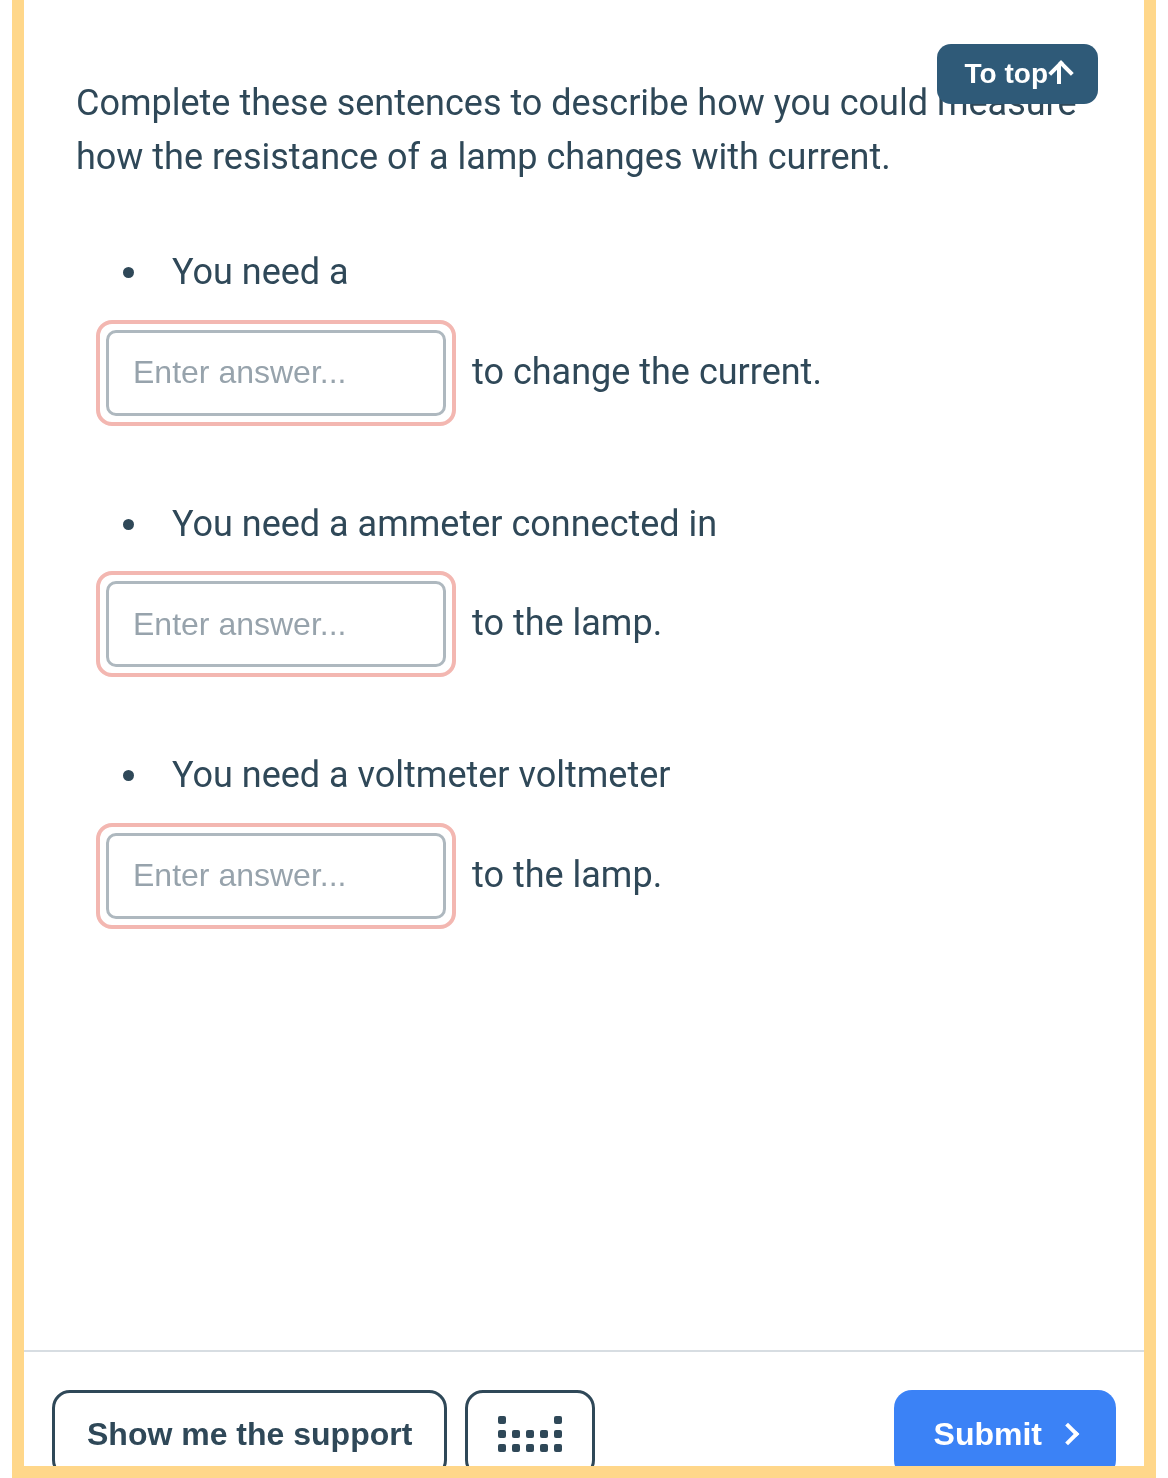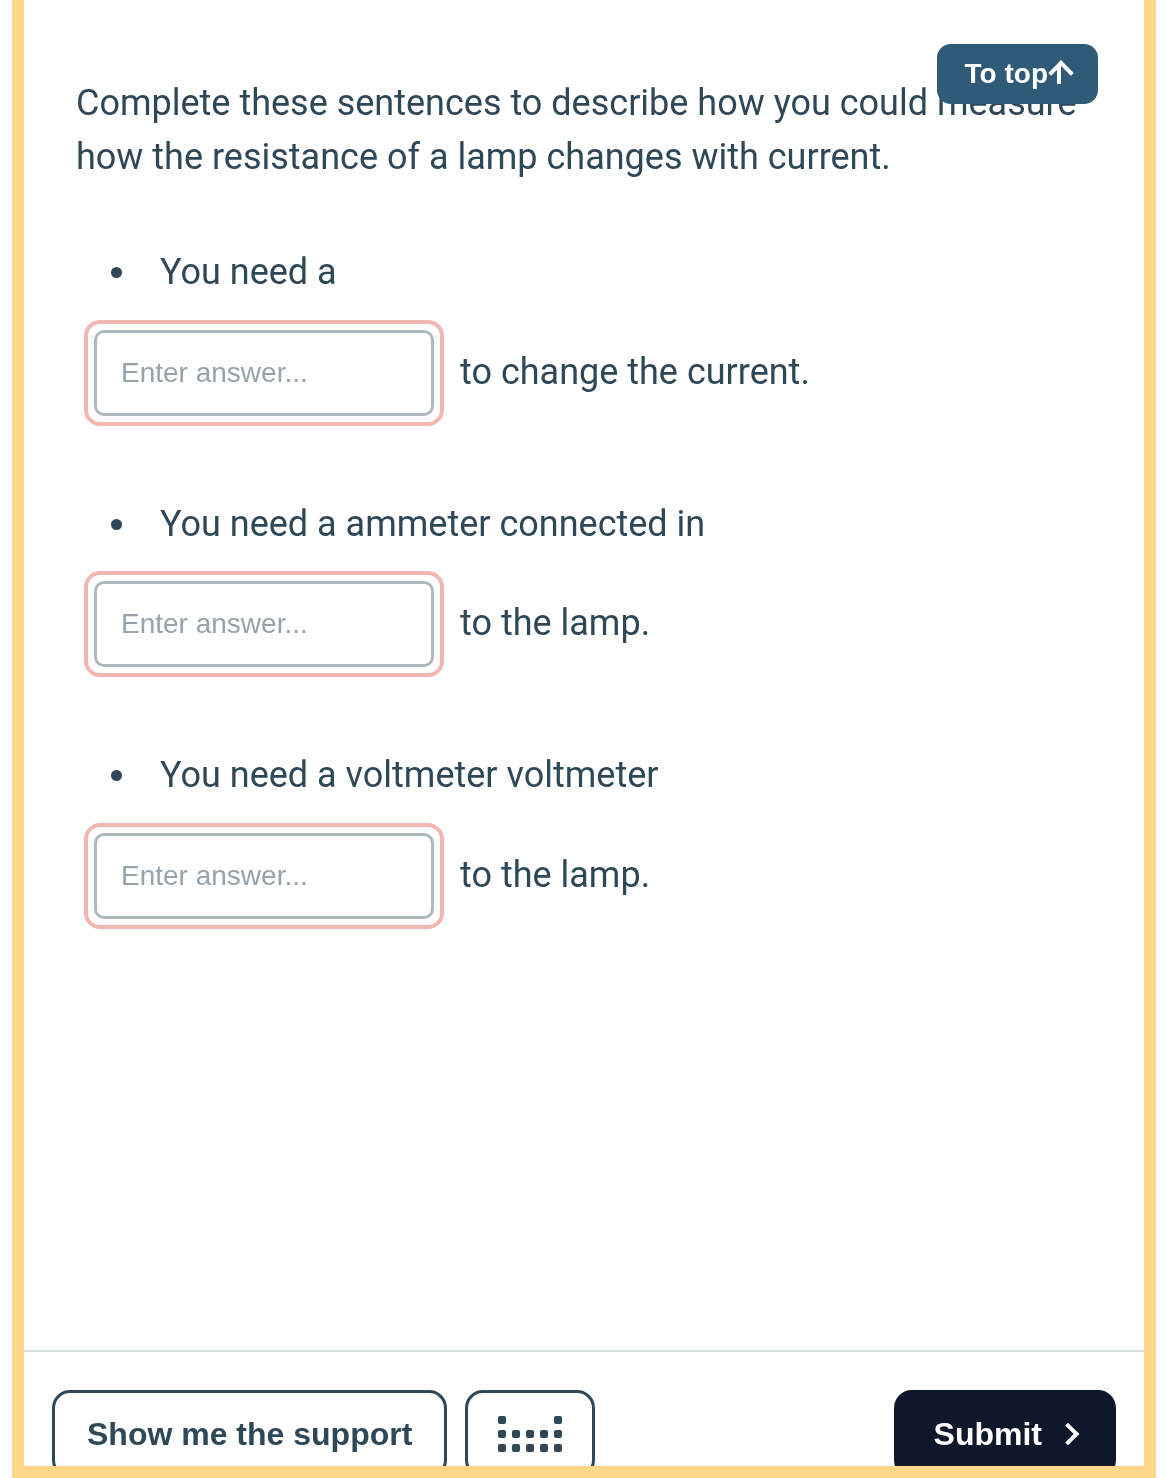--- a/index.html
+++ b/index.html
@@ -47,21 +47,21 @@
     text-align-last: left;
   }
   .use-words .label { display:block; margin-bottom:4px; }
   .word-row {
     display: flex;
     justify-content: space-between;
     flex-wrap: wrap;
   }
   .word-row b { font-weight: 700; }
   .word-sep { font-weight: 400; }
-  .bullets { list-style: disc; padding-left: 60px; margin:4px;}
+  .bullets { list-style: disc; padding-left: 60px; margin:16px;}
   .bullets li {
     color: #2f4858;
     font-size: 36px;
     line-height: 1.6;
     margin-bottom: 70px;
     padding-left: 20px;
   }
   .blank-wrap {
     display:inline-block;
     vertical-align: middle;
@@ -71,21 +71,21 @@
     display:inline-block;
     padding:6px;
     border:4px solid #f3b7b1;
     border-radius:16px;
     background: #fff;
   }
   .blank {
     width: 340px;
     height: 86px;
     padding: 0 24px;
-    font-size: 28px;
+    font-size: 32px;
     color:#0c4a6e;
     border: 3px solid #aeb8bf;
     border-radius: 10px;
     background: #ffffff;
     outline: none;
   }
   .blank::placeholder { color:#97a3ac; }
   .li-line { display:flex; align-items:center; flex-wrap:wrap; margin-left:-76px; margin-top:18px;}
 
   .footer {
@@ -126,21 +126,21 @@
   .dots-grid {
     display:grid;
     grid-template-columns: repeat(5, 8px);
     grid-template-rows: repeat(3, 8px);
     gap:6px;
   }
   .dots-grid span { width:8px; height:8px; background:#2f4858; border-radius:2px; }
   .dots-grid span.off { background:transparent; }
   .spacer { flex:1; }
   .btn.submit {
-    background: #0f172a;
+    background: #3b82f6;
     color: #ffffff;
     border: none;
     padding: 0 40px;
     margin-left: 44px;
   }
   .chevron-right {
     width: 16px; height:16px;
     border-top: 4px solid #ffffff;
     border-right: 4px solid #ffffff;
     transform: rotate(45deg);

